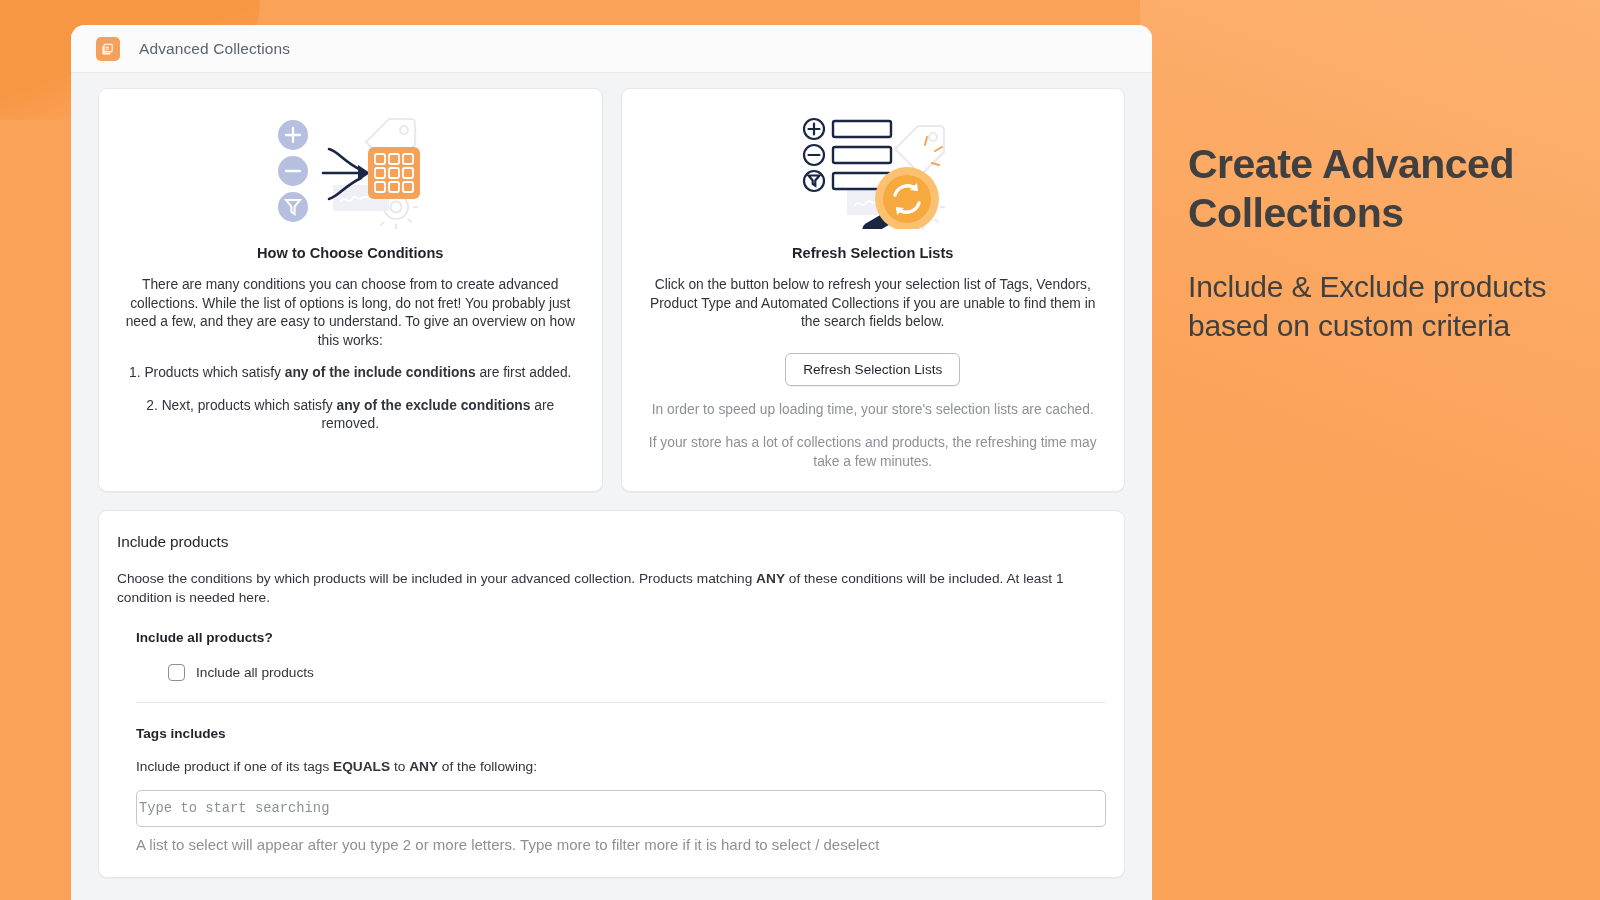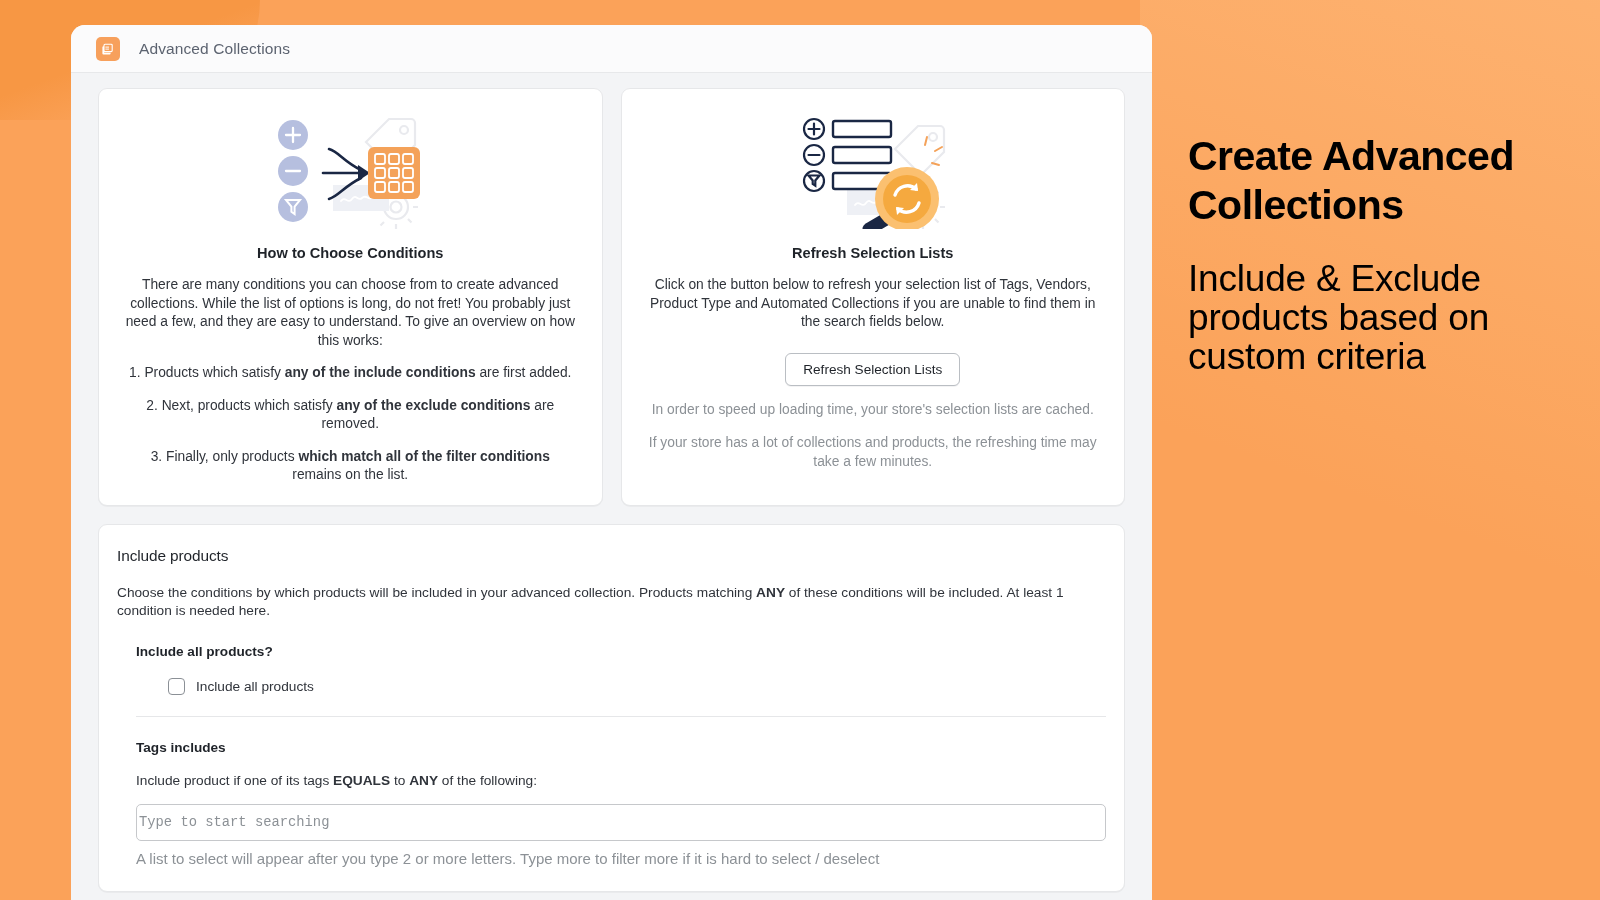--- a/index.html
+++ b/index.html
@@ -199,32 +199,32 @@
   .search-input::placeholder { color: #8c9196; }
   .field-help {
     font-size: 15px;
     color: #8c9196;
     margin-top: 9px;
   }
 
   
   .promo {
     position: absolute;
-    left: 1188px; top: 132px;
+    left: 1188px; top: 140px;
     width: 372px;
-    color: #000000;
+    color: #404040;
   }
   .promo-title {
     font-size: 41px;
     font-weight: bold;
     line-height: 49px;
     letter-spacing: -.5px;
   }
   .promo-sub {
-    font-size: 37px;
+    font-size: 30px;
     line-height: 39px;
     margin-top: 29px;
     letter-spacing: -.2px;
   }
   .promo-list { list-style: none; margin-top: 14px; }
   .promo-list li {
     font-size: 26px;
     line-height: 37px;
     position: relative;
     padding-left: 20px;
@@ -319,24 +319,20 @@
         <div class="card-p">There are many conditions you can choose from to create advanced collections. While the list of options is long, do not fret! You probably just need a few, and they are easy to understand. To give an overview on how this works:</div>
         <ol class="card-ol">
           <li>
             <span>1.</span>
             <span>Products which satisfy </span><b>any of the include conditions</b><span> are first added.</span>
           </li>
           <li>
             <span>2.</span>
             <span>Next, products which satisfy </span><b>any of the exclude conditions</b><span> are removed.</span>
           </li>
-          <li>
-            <span>3.</span>
-            <span>Finally, only products </span><b>which match all of the filter conditions</b><span> remains on the list.</span>
-          </li>
         </ol>
       </div>
 
       <div class="info-card">
         <div class="illus">
           <svg width="175" height="118" viewBox="0 0 175 118">
 
             <g stroke="#e9eaee" stroke-width="2.2" fill="none">
               <path d="M110 38 L133 15 h22 a4 4 0 0 1 4 4 v22 l-23 23 z"></path>
               <circle cx="148" cy="26" r="4"></circle>

